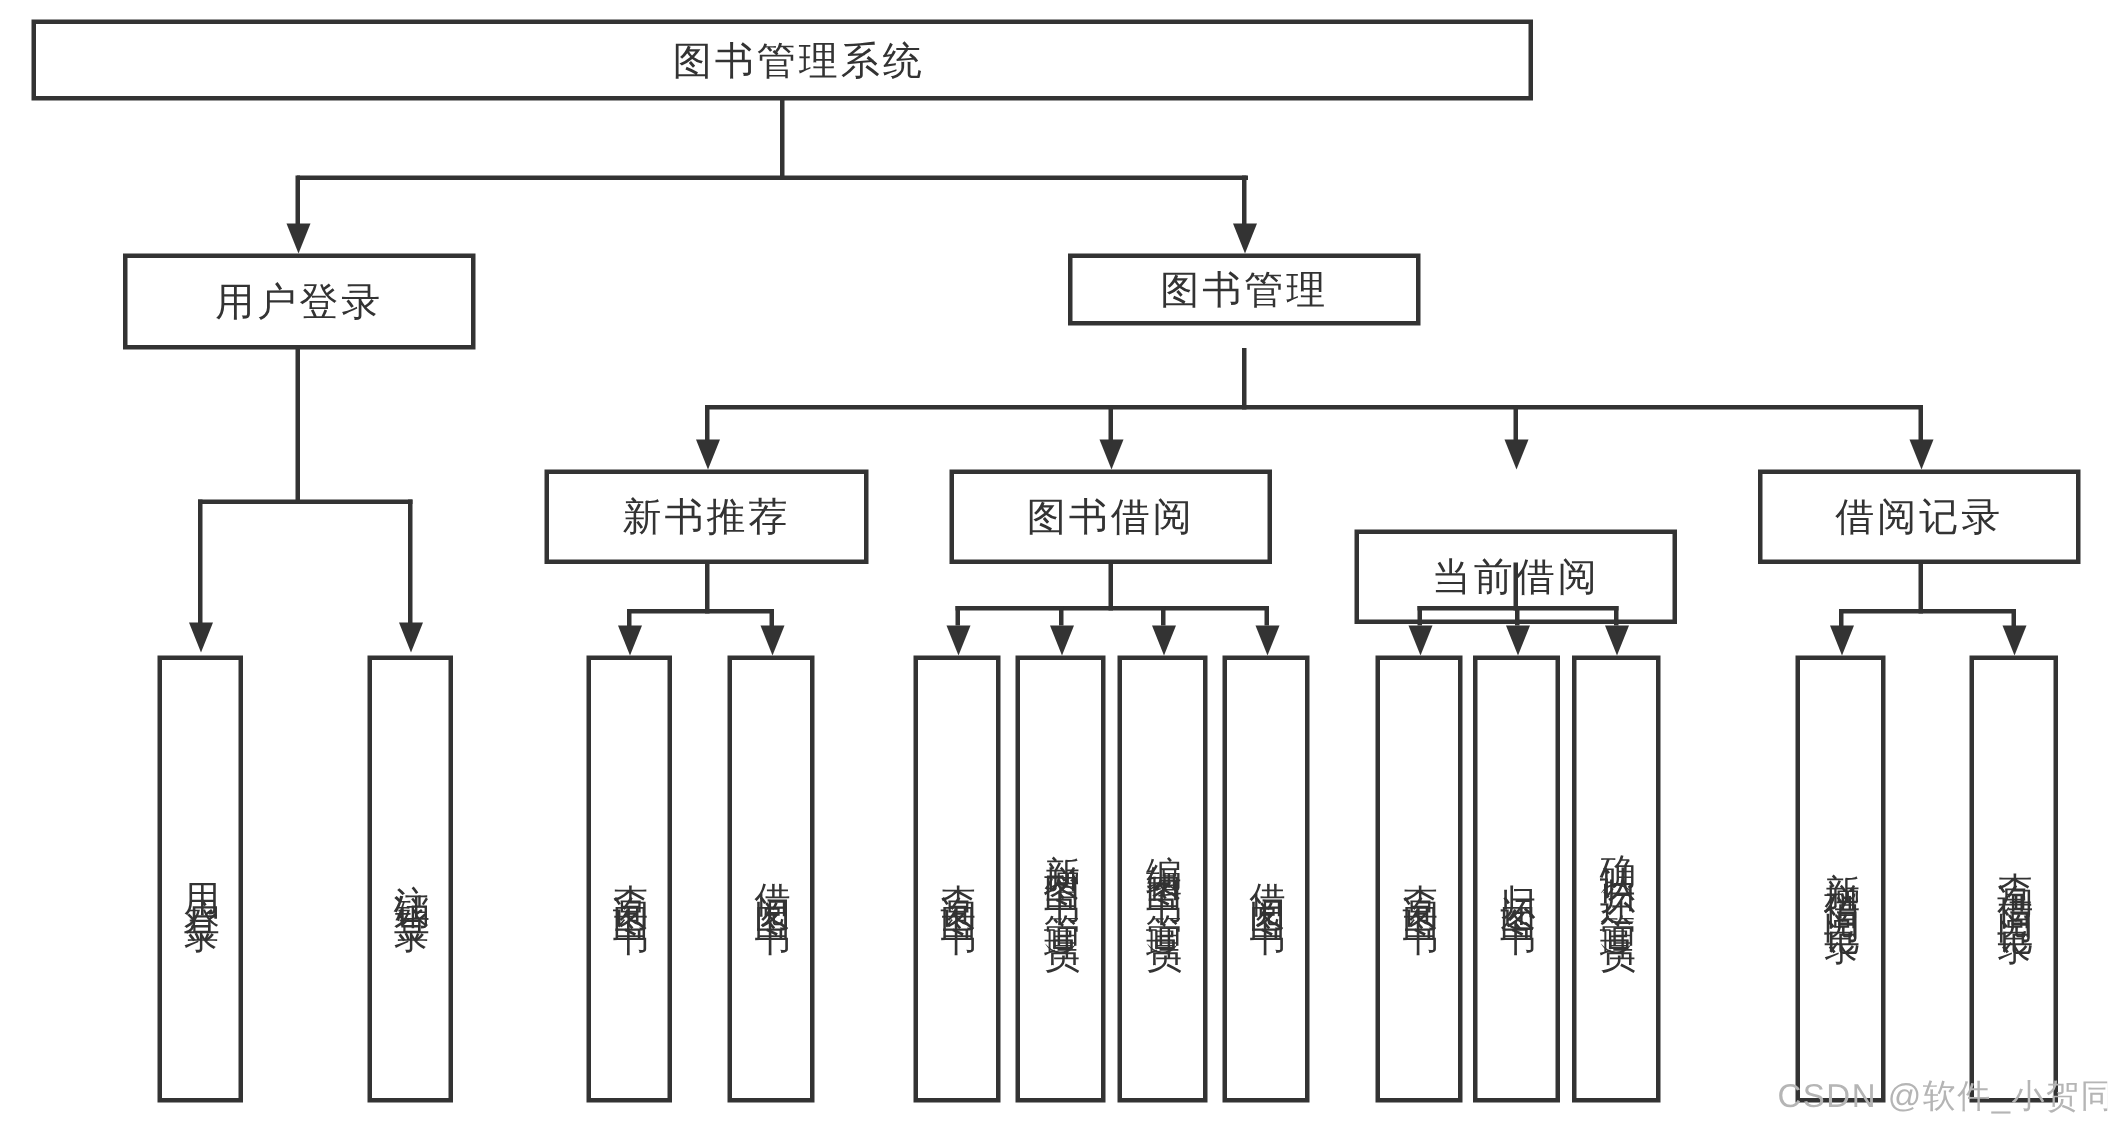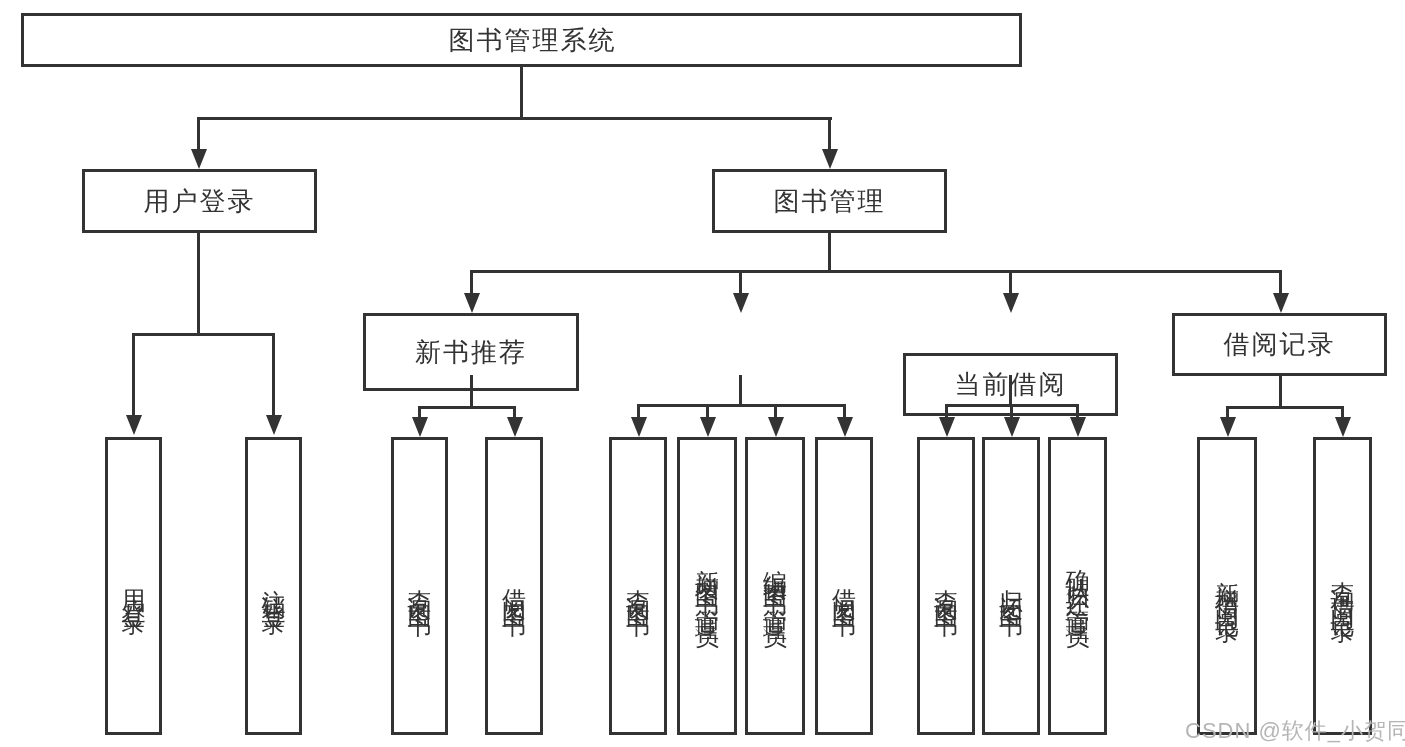--- a/index.html
+++ b/index.html
@@ -56,23 +56,24 @@
   }
 </style>
 </head>
 <body>
 
 <div id="canvas">
 
   <div class="box" style="left:21px;top:13px;width:1001px;height:54px;padding-left:22px;">图书管理系统</div>
 
   <div class="box" style="left:82px;top:169px;width:235px;height:64px;">用户登录</div>
-  <div class="box" style="left:712px;top:169px;width:235px;height:64px;text-align:center;">图书管理</div>
+  <div class="box" style="left:712px;top:169px;width:235px;height:48px;text-align:center;">图书管理</div>
 
-  <div class="box" style="left:363px;top:313px;width:216px;height:78px;">新书推荐</div>
+  <div class="box" style="left:363px;top:313px;width:216px;height:63px;">新书推荐</div>
+  <div class="box" style="left:633px;top:313px;width:215px;height:63px;">图书借阅</div>
   <div class="box" style="left:903px;top:313px;width:215px;height:63px;margin-top:40px;">当前借阅</div>
   <div class="box" style="left:1172px;top:313px;width:215px;height:63px;">借阅记录</div>
 
   <div class="leaf" style="left:105px;width:57px;">
     <span>用户登录</span>
     </div>
   <div class="leaf" style="left:245px;width:57px;">
     <span>注销登录</span>
     </div>
 

